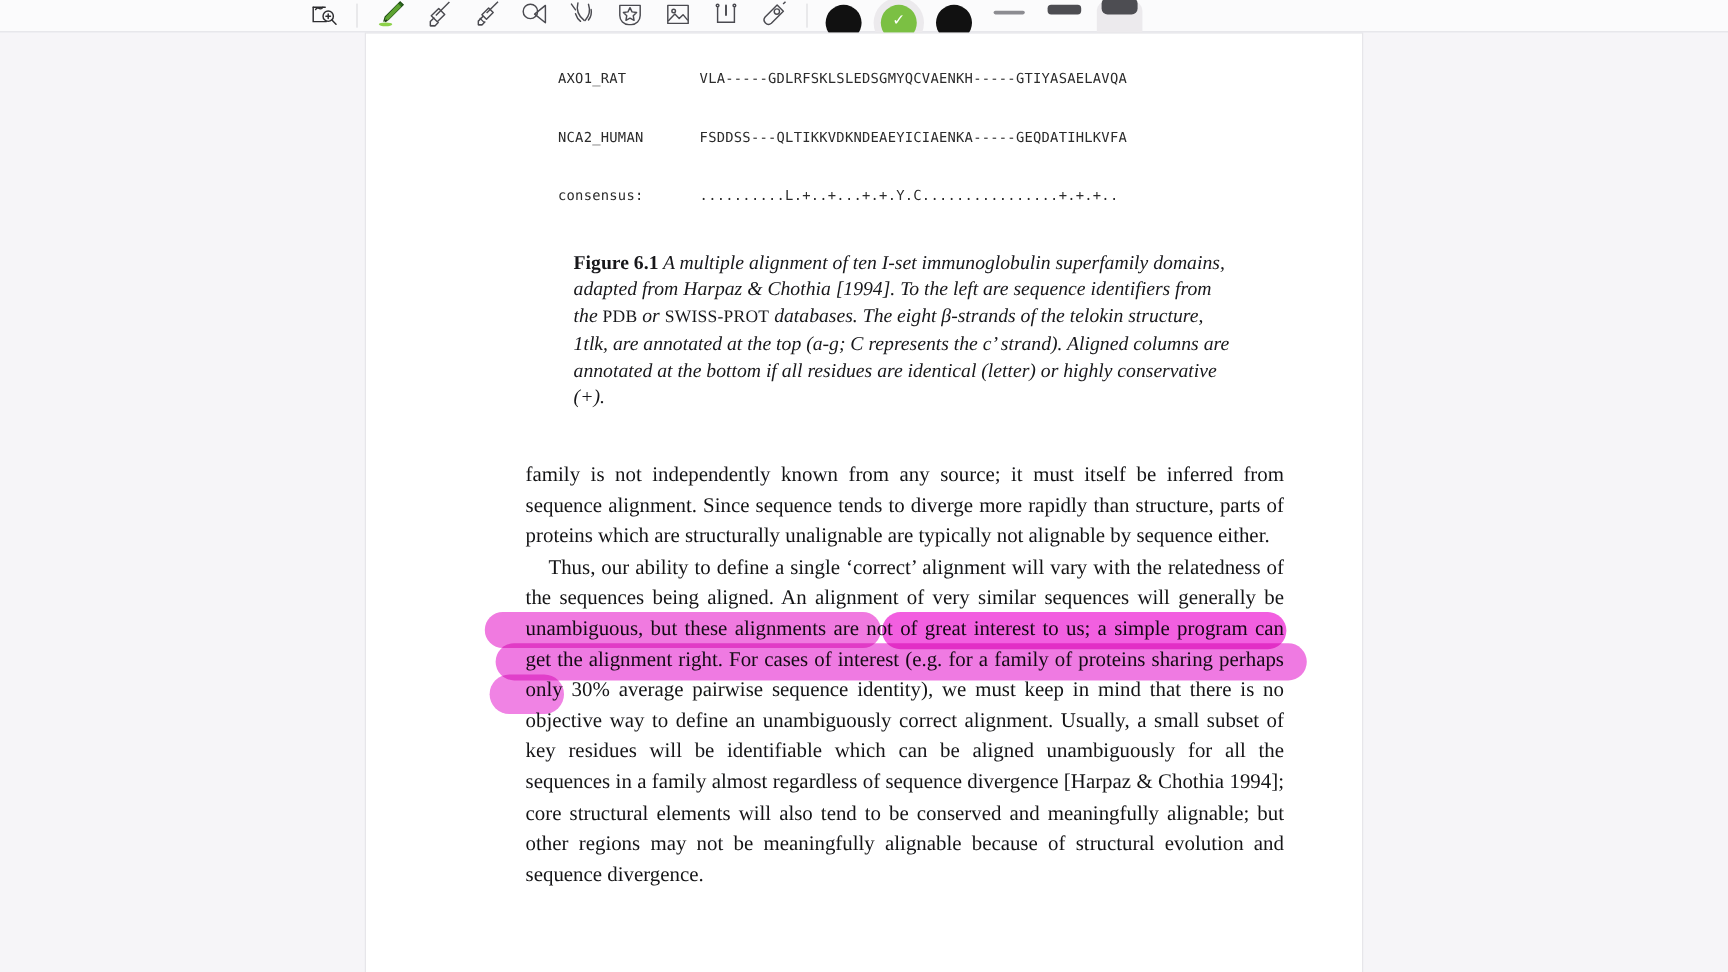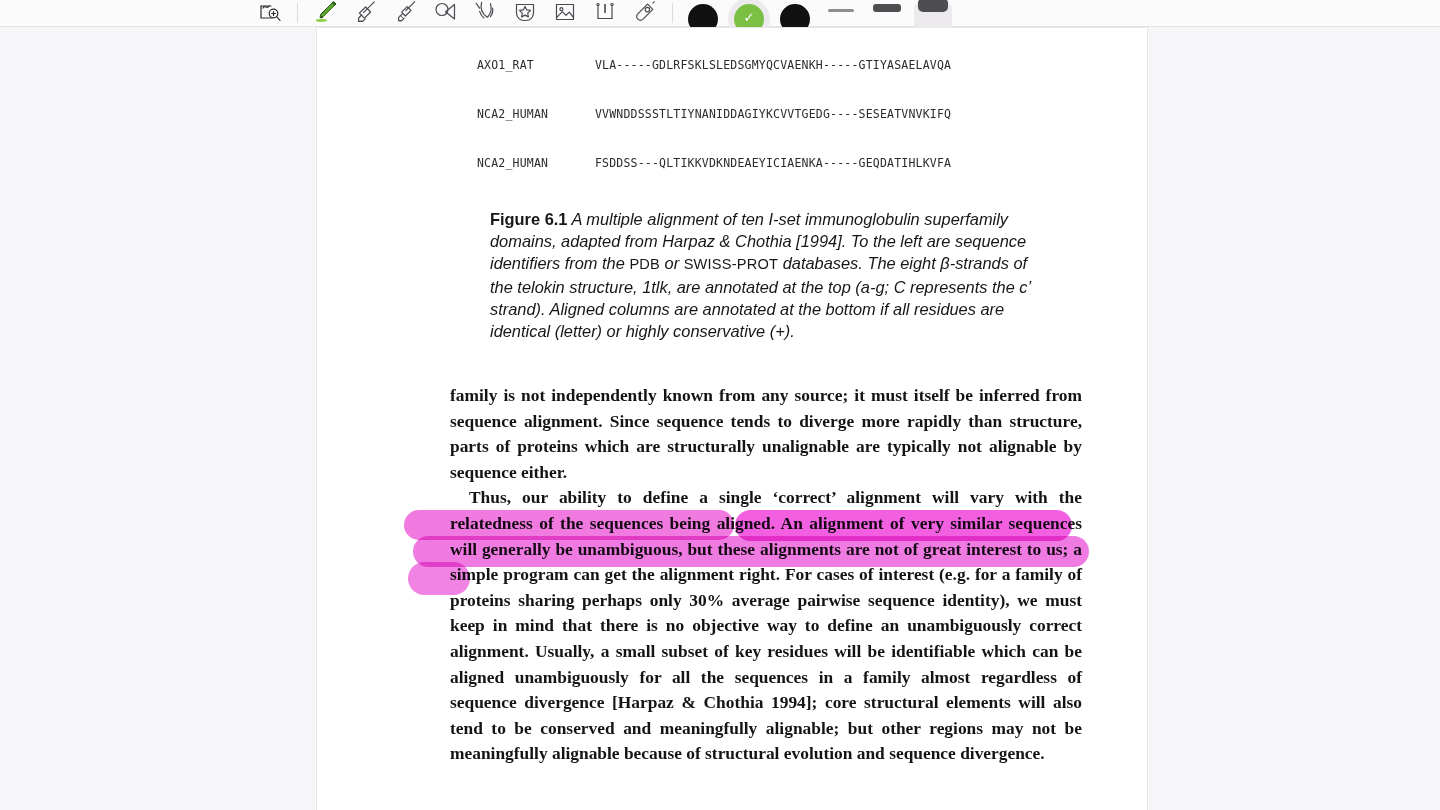--- a/index.html
+++ b/index.html
@@ -117,21 +117,21 @@
     background: #4d4d52;
     margin-bottom: 14px;
   }
   .w1 { width: 26px; height: 3px;  border-radius: 2px; background: #8c8c91; }
   .w2 { width: 28px; height: 8px;  border-radius: 3px; }
   .w3 { width: 30px; height: 14px; border-radius: 5px; }
 
   
   .page {
     position: absolute;
-    left: 317px;
+    left: 305px;
     top: 28px;
     width: 830px;
     height: 782px;
     background: #ffffff;
     box-shadow: 0 0 0 1px #e7e6ea;
     overflow: hidden;
   }
 
   .page-inner {
     position: relative;
@@ -154,21 +154,21 @@
   .aln-row { display: block; }
   .aln-id { display: inline-block; width: 118px; }
   .aln-seq { display: inline-block; }
 
   
   .caption {
     position: absolute;
     left: 173px;
     top: 180px;
     width: 553px;
-    font-family: Liberation Sans, sans-serif;
+    font-family: Liberation Serif, serif;
     font-style: italic;
     font-size: 16.4px;
     line-height: 22.2px;
     color: #17171a;
     text-align: left;
   }
   .caption .cap-label {
     font-weight: bold;
     font-style: normal;
   }
@@ -185,21 +185,20 @@
     top: 355px;
     width: 632px;
     font-family: "Liberation Serif", serif;
     font-size: 17.4px;
     line-height: 25.6px;
     color: #141416;
     text-align: justify;
   }
   .body-text p {
     margin: 0;
-    font-weight: bold;
   }
   .body-text p.indent { text-indent: 19px; }
 
   
   .hl {
     position: absolute;
     border-radius: 999px;
     pointer-events: none;
     mix-blend-mode: multiply;
   }
@@ -373,22 +372,22 @@
       </div>
     </div>
 
   </div>
 
   <div class="page">
     <div class="page-inner">
 
       <div class="alignment">
         <span class="aln-row"><span class="aln-id">AXO1_RAT</span><span class="aln-seq">VLA-----GDLRFSKLSLEDSGMYQCVAENKH-----GTIYASAELAVQA</span></span>
-        <span class="aln-row"><span class="aln-id">NCA2_HUMAN</span><span class="aln-seq">VVWNDDSSSTLTIYNANIDDAGIYKCVVTGEDG----SESEATVNVKIFQ</span></span>
         <span class="aln-row"><span class="aln-id">NCA2_HUMAN</span><span class="aln-seq">FSDDSS---QLTIKKVDKNDEAEYICIAENKA-----GEQDATIHLKVFA</span></span>
+        <span class="aln-row"><span class="aln-id">consensus:</span><span class="aln-seq">..........L.+..+...+.+.Y.C................+.+.+..</span></span>
       </div>
 
       <div class="caption"><span class="cap-label">Figure 6.1</span><span> A multiple alignment of ten I-set immunoglobulin superfamily domains, adapted from Harpaz &amp; Chothia [1994]. To the left are sequence identifiers from the </span><span class="sc">PDB</span><span> or </span><span class="sc">SWISS-PROT</span><span> databases. The eight β-strands of the telokin structure, 1tlk, are annotated at the top (a-g; C represents the c’ strand). Aligned columns are annotated at the bottom if all residues are identical (letter) or highly conservative (+).</span></div>
 
       <div class="body-text">
         <p>family is not independently known from any source; it must itself be inferred from sequence alignment.  Since sequence tends to diverge more rapidly than structure, parts of proteins which are structurally unalignable are typically not alignable by sequence either.</p>
         <p class="indent">Thus, our ability to define a single ‘correct’ alignment will vary with the relatedness of the sequences being aligned.  An alignment of very similar sequences will generally be unambiguous, but these alignments are not of great interest to us; a simple program can get the alignment right.  For cases of interest (e.g. for a family of proteins sharing perhaps only 30% average pairwise sequence identity), we must keep in mind that there is no objective way to define an unambiguously correct alignment.  Usually, a small subset of key residues will be identifiable which can be aligned unambiguously for all the sequences in a family almost regardless of sequence divergence [Harpaz &amp; Chothia 1994]; core structural elements will also tend to be conserved and meaningfully alignable; but other regions may not be meaningfully alignable because of structural evolution and sequence divergence.</p>
       </div>
 
     </div>

